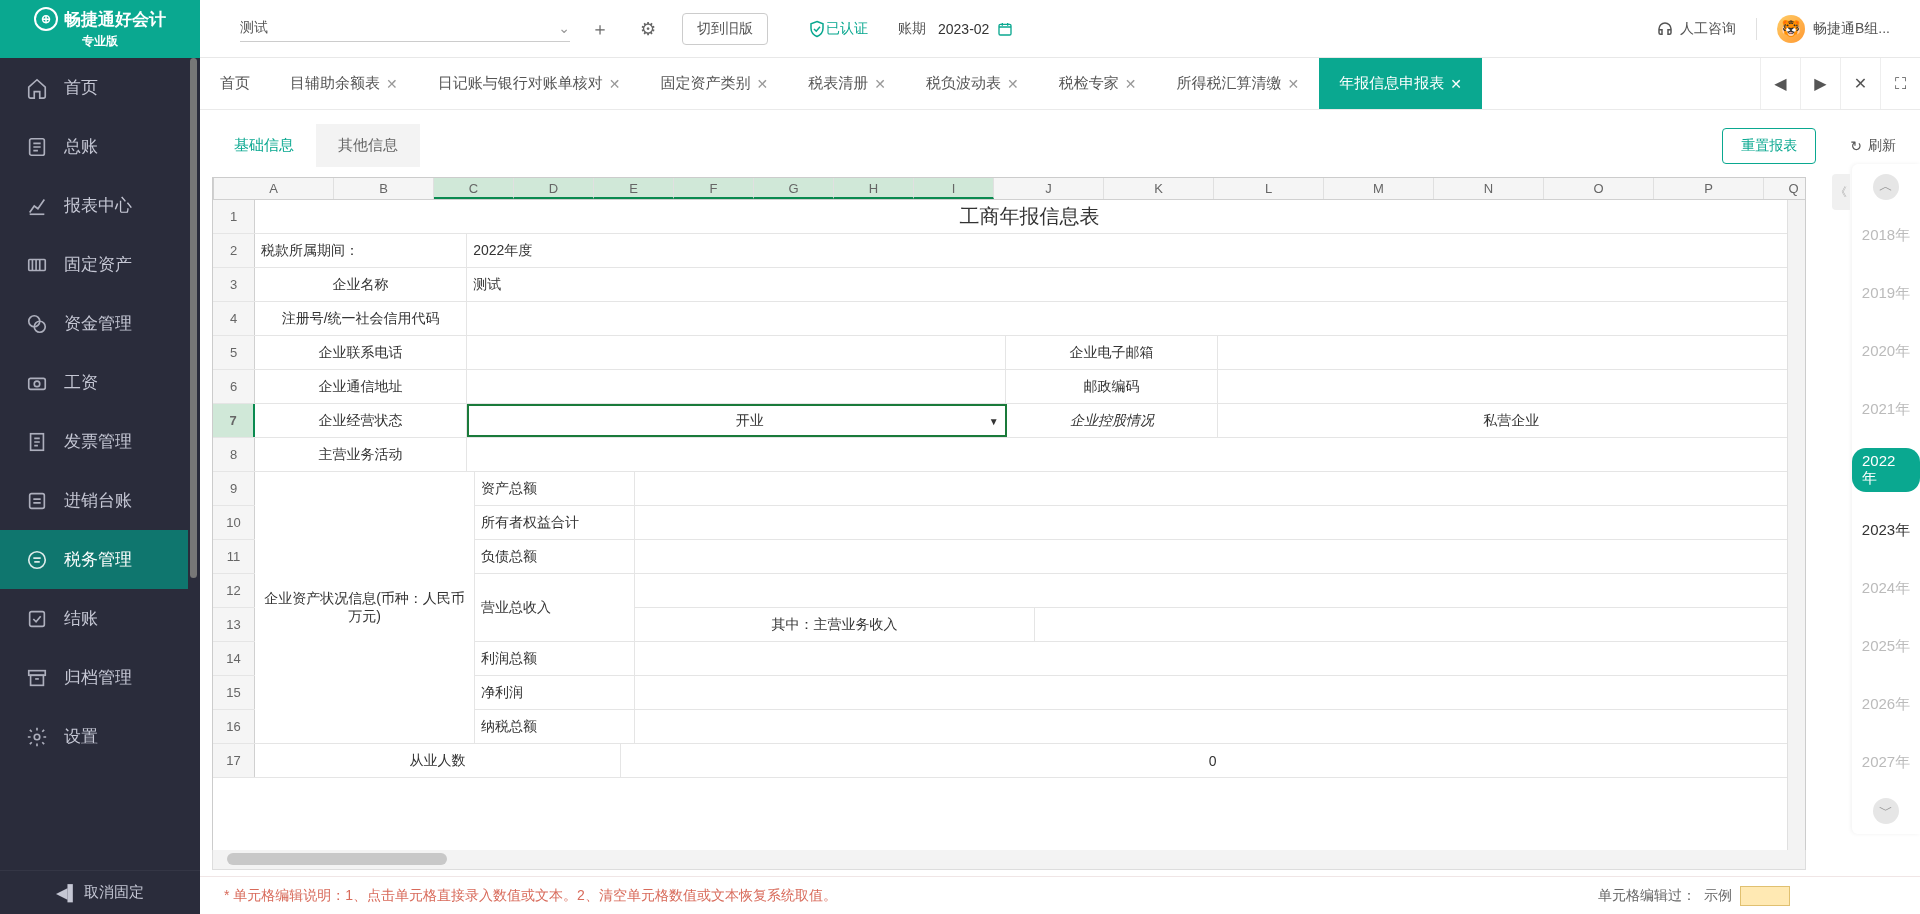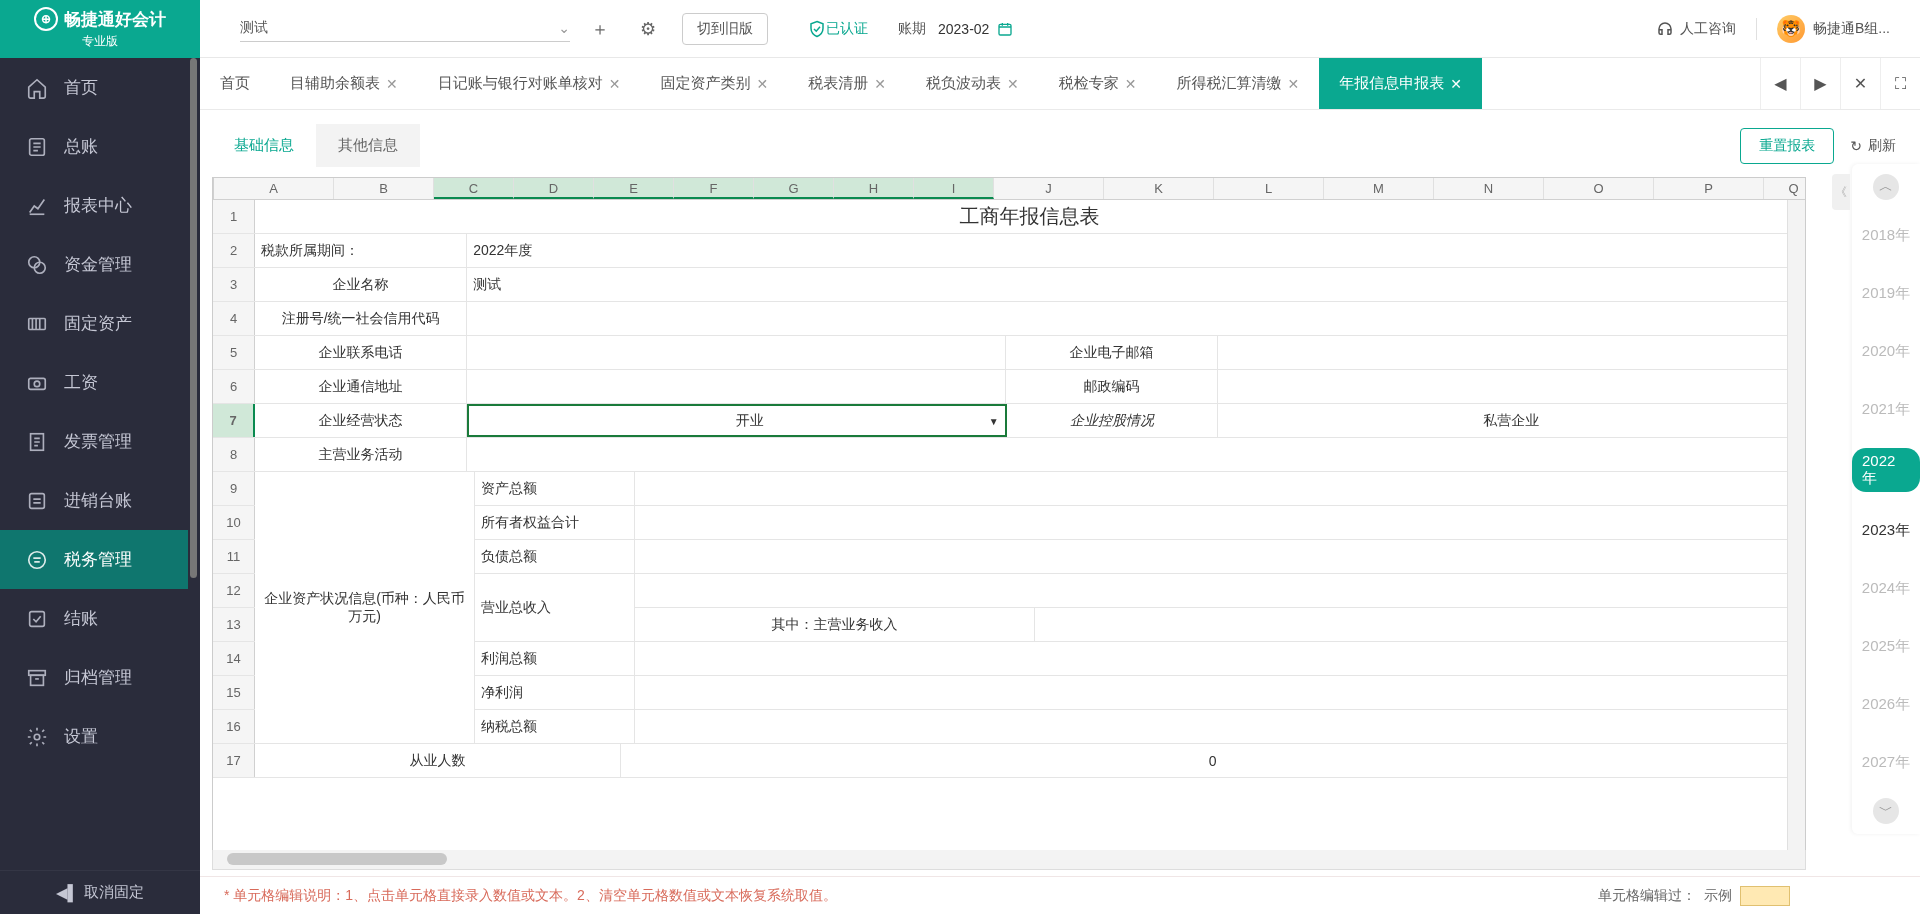--- a/index.html
+++ b/index.html
@@ -3,21 +3,21 @@
 <meta charset="utf-8">
 <style>
 * { margin: 0; padding: 0; box-sizing: border-box; font-family: "Microsoft YaHei", Arial, sans-serif; }
 body { width: 1920px; height: 914px; overflow: hidden; background: #fff; font-size: 14px; color: #333; }
 
 
 .header { height: 58px; display: flex; align-items: center; background: #fff; border-bottom: 1px solid #e8e8e8; }
 .logo-block { width: 200px; height: 58px; background: #0aa890; color: #fff; display: flex; flex-direction: column; align-items: center; justify-content: center; }
 .logo-top { display: flex; align-items: center; gap: 6px; font-size: 17px; font-weight: bold; }
 .logo-icon { width: 24px; height: 24px; border: 2px solid #fff; border-radius: 50%; display: flex; align-items: center; justify-content: center; font-size: 12px; }
-.logo-sub { font-size: 12px; margin-top: 2px; }
+.logo-sub { font-size: 12px; margin-top: 2px; font-weight: bold; }
 .company-select { margin-left: 40px; width: 330px; display: flex; align-items: center; justify-content: space-between; border-bottom: 1px solid #ccc; padding: 4px 0; color: #555; cursor: pointer; }
 .company-select .chev { color: #999; }
 .header-icon { width: 36px; height: 36px; display: flex; align-items: center; justify-content: center; color: #666; cursor: pointer; margin-left: 12px; font-size: 18px; }
 .old-ver-btn { border: 1px solid #ccc; border-radius: 4px; padding: 6px 14px; margin-left: 16px; cursor: pointer; color: #555; }
 .verified { margin-left: 40px; color: #0aa890; display: flex; align-items: center; cursor: pointer; }
 .verified-icon { width: 18px; height: 18px; }
 .period-label { margin-left: 30px; color: #555; }
 .period-value { margin-left: 12px; color: #333; display: flex; align-items: center; gap: 8px; cursor: pointer; }
 .header-right { margin-left: auto; display: flex; align-items: center; gap: 20px; padding-right: 30px; }
 .consult { display: flex; align-items: center; gap: 6px; color: #555; cursor: pointer; }
@@ -45,21 +45,21 @@
 .tab.active { background: #0aa890; color: #fff; }
 .tab.active .close { color: #fff; }
 .tabstrip-ctrl { display: flex; align-items: stretch; }
 .tabstrip-ctrl .btn { width: 40px; display: flex; align-items: center; justify-content: center; cursor: pointer; border-left: 1px solid #eee; color: #555; font-size: 16px; }
 
 
 .toolbar { display: flex; align-items: center; padding: 14px 24px 10px 12px; }
 .sheet-tabs { display: flex; background: #f3f3f3; }
 .sheet-tab { padding: 12px 22px; cursor: pointer; color: #666; font-size: 15px; }
 .sheet-tab.active { background: #fff; color: #0aa890; }
-.toolbar-right { margin-left: auto; display: flex; align-items: center; gap: 16px; }
+.toolbar-right { margin-left: auto; display: flex; align-items: center; gap: 34px; }
 .reset-btn { border: 1px solid #0aa890; color: #0aa890; padding: 8px 18px; border-radius: 4px; cursor: pointer; }
 .refresh-btn { display: flex; align-items: center; gap: 6px; color: #555; cursor: pointer; }
 
 
 .grid-wrap { flex: 1; position: relative; margin: 0 114px 0 12px; border: 1px solid #ccc; border-bottom: none; display: flex; flex-direction: column; overflow: hidden; }
 .ghead { display: flex; background: #f5f5f5; border-bottom: 1px solid #d0d0d0; height: 22px; flex: none; }
 .ghead .corner { width: 42px; border-right: 1px solid #d0d0d0; background: #eee; }
 .ghead .col { text-align: center; color: #666; border-right: 1px solid #e0e0e0; font-size: 13px; line-height: 21px; }
 .ghead .col.sel { background: #d0e8d8; border-bottom: 2px solid #0a8a50; }
 .gbody { flex: 1; overflow: hidden; position: relative; }
@@ -162,34 +162,34 @@
           <svg width="22" height="22" viewBox="0 0 24 24" fill="none" stroke="currentColor" stroke-width="1.8">
             <path d="M4 19l5-7 4 3 7-10"></path>
             <path d="M4 21h16"></path>
           </svg>
         </span>
         <span>报表中心</span>
       </div>
       <div class="nav-item">
         <span class="nav-icon">
           <svg width="22" height="22" viewBox="0 0 24 24" fill="none" stroke="currentColor" stroke-width="1.8">
+            <rect x="3" y="6" width="18" height="12" rx="1"></rect>
+            <path d="M7 6v12M11 6v12M15 6v12"></path>
+          </svg>
+        </span>
+        <span>固定资产</span>
+      </div>
+      <div class="nav-item">
+        <span class="nav-icon">
+          <svg width="22" height="22" viewBox="0 0 24 24" fill="none" stroke="currentColor" stroke-width="1.8">
             <circle cx="9" cy="9" r="6"></circle>
             <circle cx="15" cy="15" r="6"></circle>
           </svg>
         </span>
         <span>资金管理</span>
-      </div>
-      <div class="nav-item">
-        <span class="nav-icon">
-          <svg width="22" height="22" viewBox="0 0 24 24" fill="none" stroke="currentColor" stroke-width="1.8">
-            <rect x="3" y="6" width="18" height="12" rx="1"></rect>
-            <path d="M7 6v12M11 6v12M15 6v12"></path>
-          </svg>
-        </span>
-        <span>固定资产</span>
       </div>
       <div class="nav-item">
         <span class="nav-icon">
           <svg width="22" height="22" viewBox="0 0 24 24" fill="none" stroke="currentColor" stroke-width="1.8">
             <rect x="3" y="7" width="18" height="12" rx="2"></rect>
             <circle cx="12" cy="13" r="3"></circle>
           </svg>
         </span>
         <span>工资</span>
       </div>

